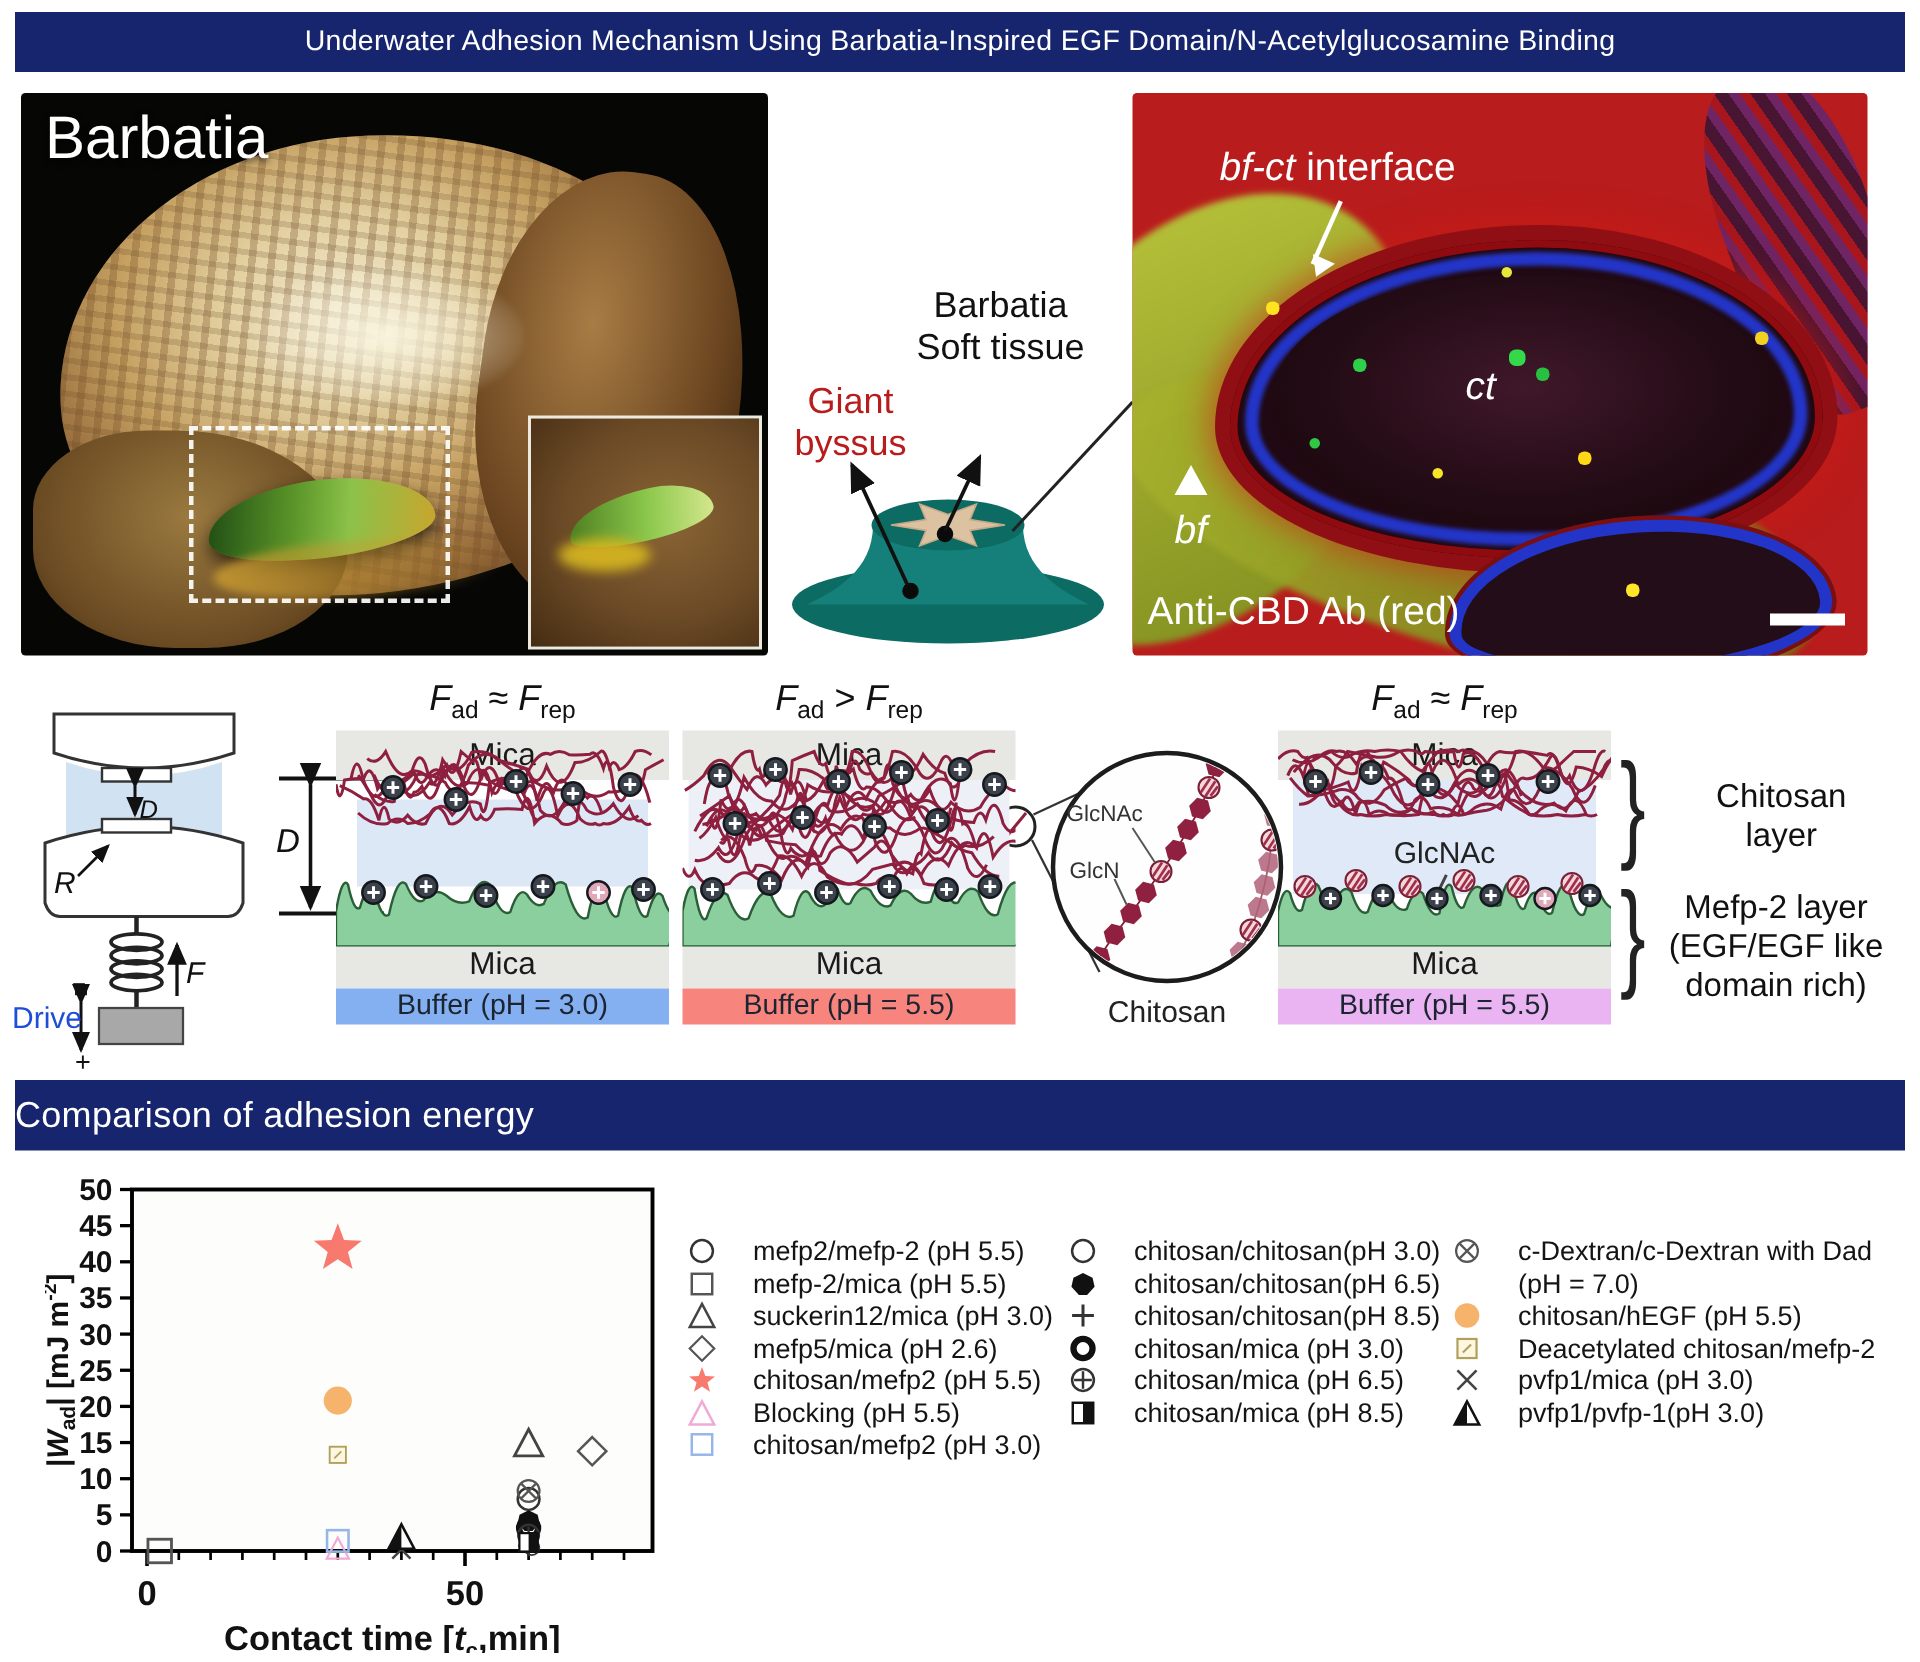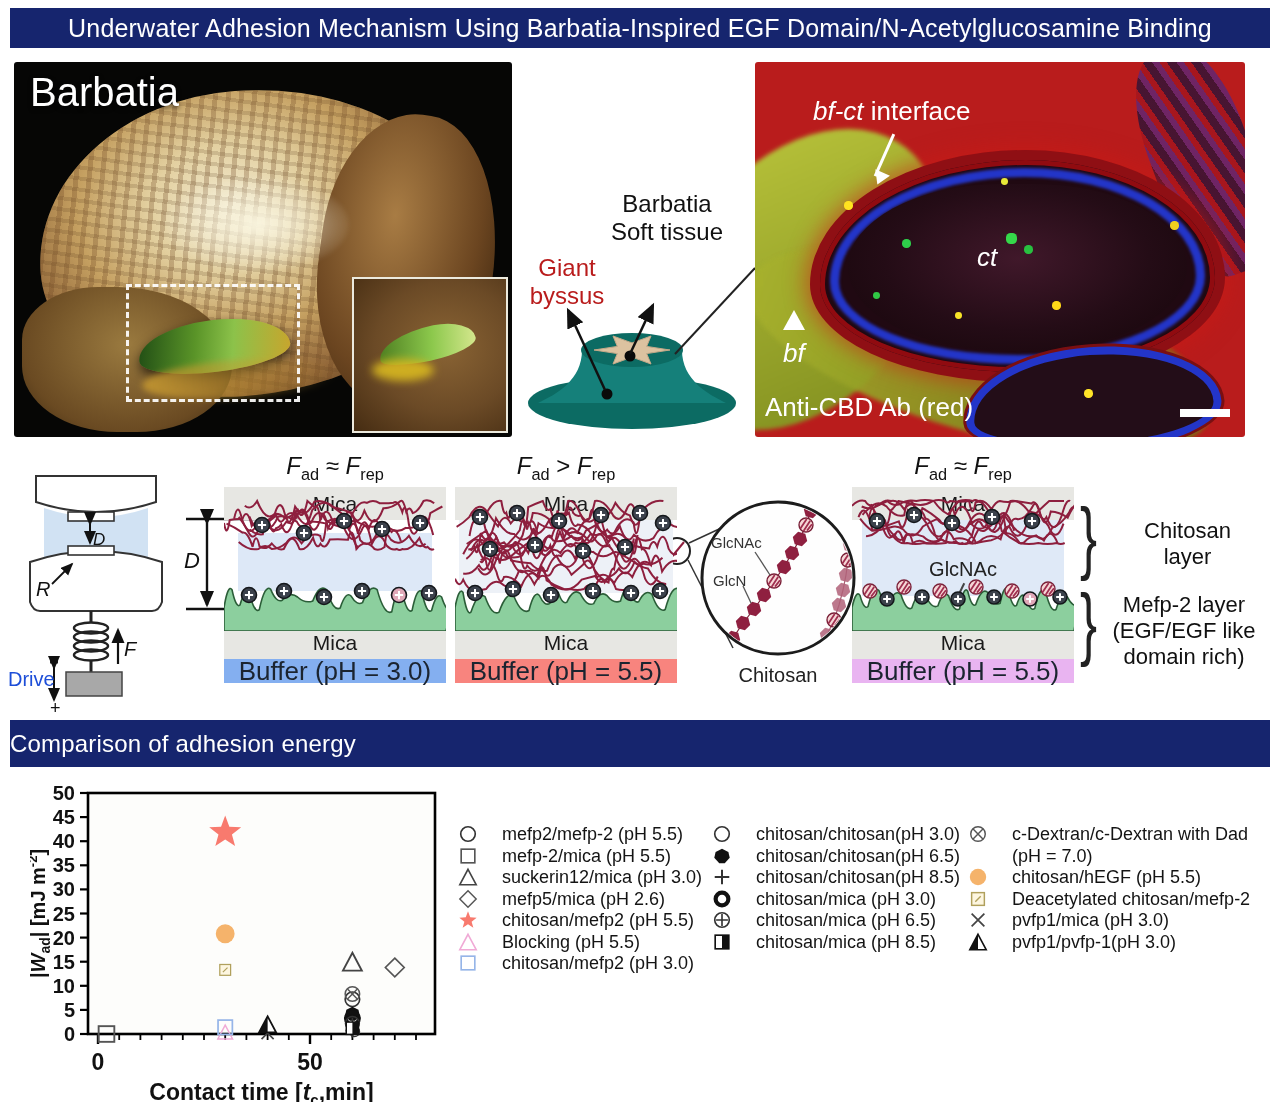--- a/index.html
+++ b/index.html
@@ -1,19 +1,19 @@
 <!DOCTYPE html>
 <html><head>
 <meta charset="utf-8">
 <style>
   html,body{margin:0;padding:0;background:#ffffff;}
   body{width:1280px;height:1108px;position:relative;font-family:"Liberation Sans",sans-serif;overflow:hidden;}
   .abs{position:absolute;}
   .navybar{background:#16256e;color:#fff;display:flex;align-items:center;}
-  .navybar .t{width:100%;text-align:center;font-size:25px;letter-spacing:.2px;}
+  .navybar .t{width:100%;text-align:center;font-size:19px;letter-spacing:.2px;}
   .navybar2 .t{text-align:left;font-size:24px;}
   
   .photo{left:14px;top:62px;width:498px;height:375px;background:#060605;border-radius:3px;overflow:hidden;}
   .shell-base{left:25px;top:28px;width:430px;height:305px;border-radius:48% 52% 55% 45%/55% 50% 50% 45%;transform:rotate(-4deg);
     background:radial-gradient(ellipse at 45% 38%,#f2ead0 0%,#e3d0a0 24%,#c5a061 46%,#93683a 66%,#5e3c1c 83%,#2a1808 100%);}
   .shell-tex{left:25px;top:28px;width:430px;height:305px;border-radius:48% 52% 55% 45%/55% 50% 50% 45%;transform:rotate(-4deg);
     background:repeating-linear-gradient(100deg,rgba(110,70,35,.28) 0 5px,transparent 5px 13px),repeating-linear-gradient(12deg,rgba(90,60,30,.18) 0 4px,transparent 4px 11px);}
   .shell-lobe{left:305px;top:52px;width:175px;height:295px;border-radius:50% 50% 45% 55%/45% 55% 50% 50%;transform:rotate(8deg);
     background:radial-gradient(ellipse at 40% 35%,#a87c44 0%,#6b4520 58%,#2e1b09 100%);}
   .shell-moss{left:8px;top:225px;width:210px;height:145px;border-radius:40% 60% 50% 50%;background:radial-gradient(ellipse at 50% 40%,#9a7a3f,#6a4a22 70%,#3a2810);}
@@ -58,21 +58,21 @@
   .panel{top:487px;width:222px;height:196px;}
   .mica{left:0;width:222px;height:33px;background:#e7e7e3;text-align:center;font-size:21px;color:#1a1a1a;line-height:33px;}
   .mica.mtop{top:0;}
   .mica.mbot{top:139px;}
   .gap1{left:14px;right:14px;top:46px;height:58px;background:#dde8f7;}
   .gap2{left:4px;top:28px;width:214px;height:78px;background:#edf1f7;}
   .gap3{left:10px;top:33px;width:202px;height:76px;background:#dfe9f7;text-align:center;}
   .gap3 .glc{margin-top:38px;font-size:20px;color:#222;}
   .chains{left:0;top:10px;}
   .greenz{left:0;top:92px;}
-  .buffer{left:0;top:172px;width:222px;height:24px;text-align:center;font-size:26px;color:#1b2430;line-height:24px;}
+  .buffer{left:0;top:172px;width:222px;height:24px;text-align:center;font-size:19px;color:#1b2430;line-height:24px;}
   .p3pointer{width:2px;height:24px;background:#444;transform:rotate(26deg);}
   .bracetxt{font-size:60px;color:#222;transform:scaleY(1.32) scaleX(.85);transform-origin:top left;line-height:60px;}
   .sidelabel{font-size:22px;color:#111;text-align:center;}
   .magcap{font-size:20px;color:#222;text-align:center;}
   .maglab{font-size:15px;color:#333;}
   
   .legend-col{display:flex;flex-direction:column;}
   .lrow{display:flex;align-items:flex-start;gap:24px;height:auto;min-height:21.5px;}
   .lrow svg{flex:0 0 auto;margin-top:0px;}
   .ltxt{font-size:18px;color:#141414;line-height:21.5px;white-space:nowrap;}

